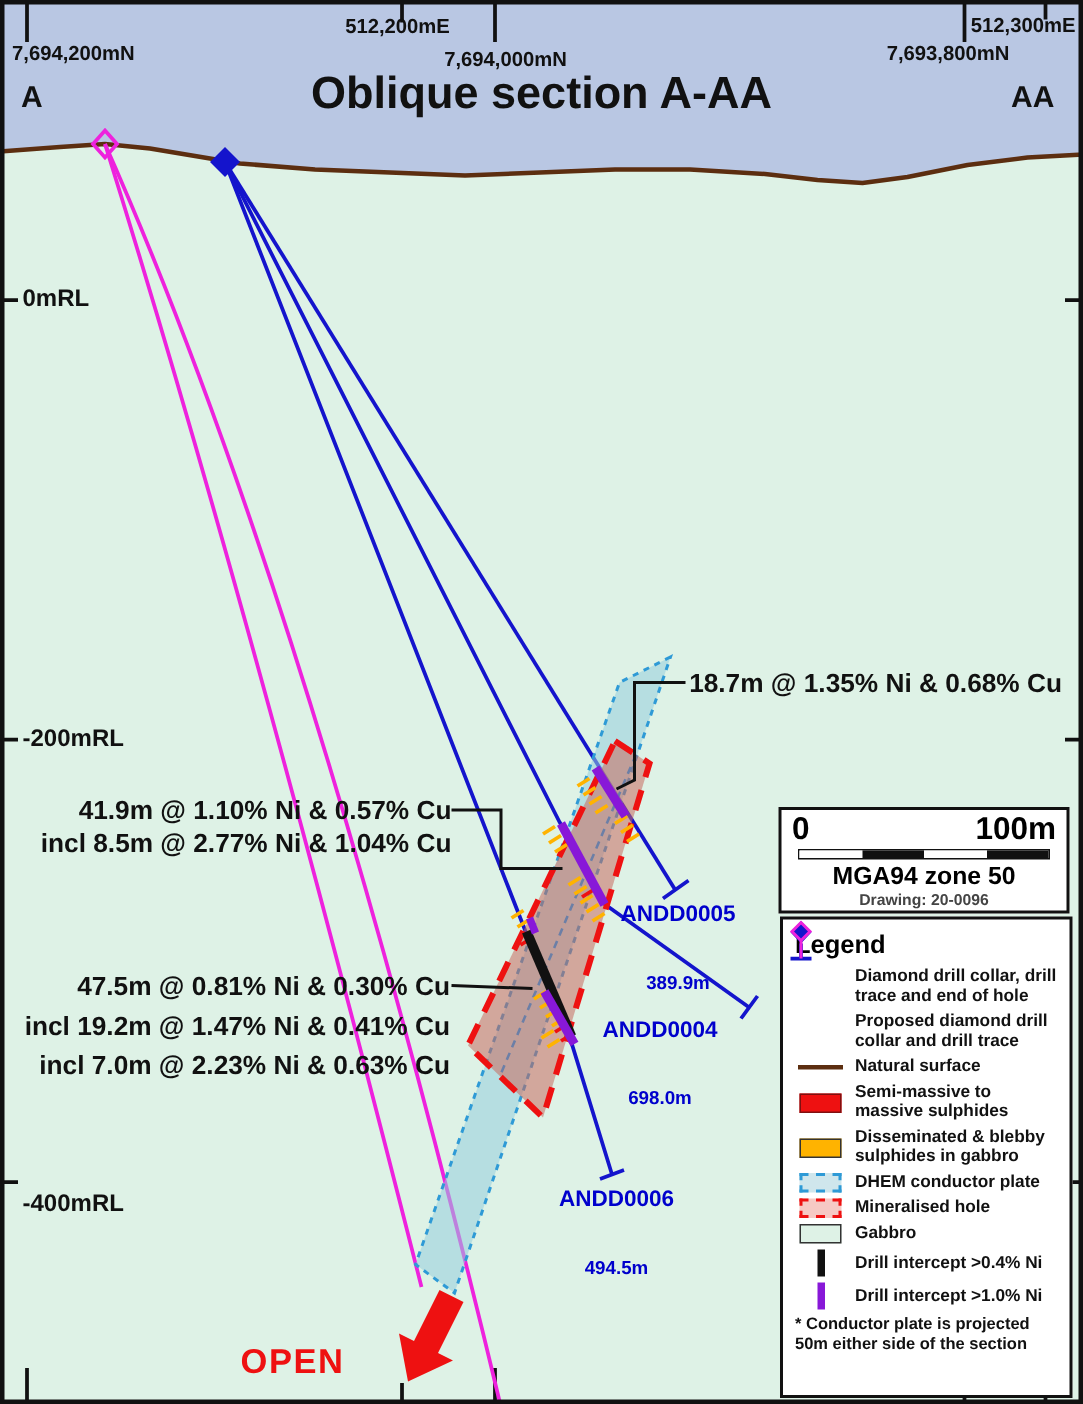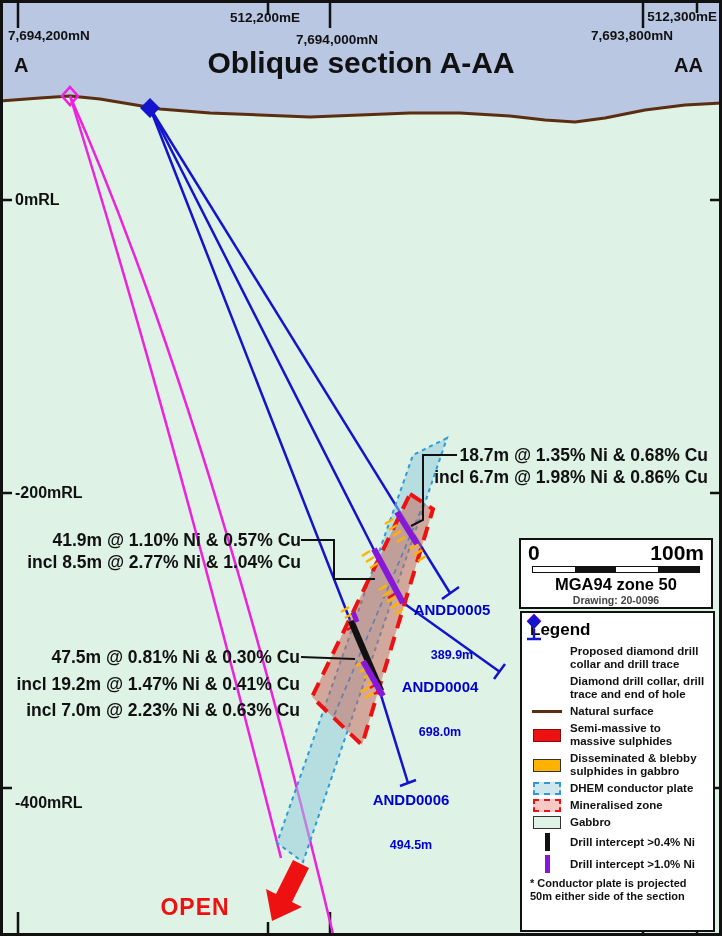--- a/index.html
+++ b/index.html
@@ -146,21 +146,20 @@
   <div class="txt endlbl" style="left:14px;top:54px;">A</div>
   <div class="txt endlbl" style="left:674px;top:54px;">AA</div>
   <div class="txt title">Oblique section A-AA</div>
 
   <div class="txt rl" style="left:15px;top:191px;">0mRL</div>
   <div class="txt rl" style="left:15px;top:484px;">-200mRL</div>
   <div class="txt rl" style="left:15px;top:794px;">-400mRL</div>
 
   <div class="txt ann" style="left:402px;top:444px;width:306px;">
     <span>18.7m @ 1.35% Ni &amp; 0.68% Cu</span>
-    <span>incl 6.7m @ 1.98% Ni &amp; 0.86% Cu</span>
   </div>
   <div class="txt ann" style="left:16px;top:529px;width:285px;">
     <span>41.9m @ 1.10% Ni &amp; 0.57% Cu</span>
     <span>incl 8.5m @ 2.77% Ni &amp; 1.04% Cu</span>
   </div>
   <div class="txt ann ann3" style="left:10px;top:644px;width:290px;">
     <span>47.5m @ 0.81% Ni &amp; 0.30% Cu</span>
     <span>incl 19.2m @ 1.47% Ni &amp; 0.41% Cu</span>
     <span>incl 7.0m @ 2.23% Ni &amp; 0.63% Cu</span>
   </div>
@@ -184,44 +183,44 @@
         <i class="seg-b"></i>
         <i class="seg-w"></i>
         <i class="seg-b"></i>
     </div>
     <div class="scale-datum">MGA94 zone 50</div>
     <div class="scale-draw">Drawing: 20-0096</div>
   </div>
 
   <div class="panel legend">
     <div class="legend-title">Legend</div>
-
-    <div class="lrow">
-      <span class="lsym">
-        <svg width="24" height="27">
-            <path d="M12,2 L18,8 L12,14 L6,8 Z" fill="none" stroke-width="2" style="stroke:var(--proposed-magenta)"></path>
-            <line x1="12" y1="14" x2="12" y2="26" stroke-width="2" style="stroke:var(--proposed-magenta)"></line>
-          </svg>
-      </span>
-      <span class="llab">Proposed diamond drill collar and drill trace</span>
-    </div>
 
     <div class="lrow">
       <span class="lsym">
         <svg width="24" height="29">
             <path d="M12,1 L19,8.5 L12,16 L5,8.5 Z" style="fill:var(--drill-blue)"></path>
             <line x1="12" y1="16" x2="12" y2="26" stroke-width="2.5" style="stroke:var(--drill-blue)"></line>
             <line x1="5" y1="26" x2="19" y2="26" stroke-width="2.5" style="stroke:var(--drill-blue)"></line>
           </svg>
       </span>
       <span class="llab">Diamond drill collar, drill trace and end of hole</span>
     </div>
 
     <div class="lrow">
       <span class="lsym">
+        <svg width="24" height="27">
+            <path d="M12,2 L18,8 L12,14 L6,8 Z" fill="none" stroke-width="2" style="stroke:var(--proposed-magenta)"></path>
+            <line x1="12" y1="14" x2="12" y2="26" stroke-width="2" style="stroke:var(--proposed-magenta)"></line>
+          </svg>
+      </span>
+      <span class="llab">Proposed diamond drill collar and drill trace</span>
+    </div>
+
+    <div class="lrow">
+      <span class="lsym">
           <span class="brownline"></span>
         </span>
       <span class="llab">Natural surface</span>
     </div>
 
     <div class="lrow">
       <span class="lsym">
           <span class="swatch sw-red"></span>
         </span>
       <span class="llab">Semi-massive to massive sulphides</span>
@@ -238,21 +237,21 @@
       <span class="lsym">
           <span class="swatch sw-dhem"></span>
         </span>
       <span class="llab">DHEM conductor plate</span>
     </div>
 
     <div class="lrow">
       <span class="lsym">
           <span class="swatch sw-zone"></span>
         </span>
-      <span class="llab">Mineralised zone</span>
+      <span class="llab">Mineralised hole</span>
     </div>
 
     <div class="lrow">
       <span class="lsym">
           <span class="swatch sw-gab"></span>
         </span>
       <span class="llab">Gabbro</span>
     </div>
 
     <div class="lrow">

